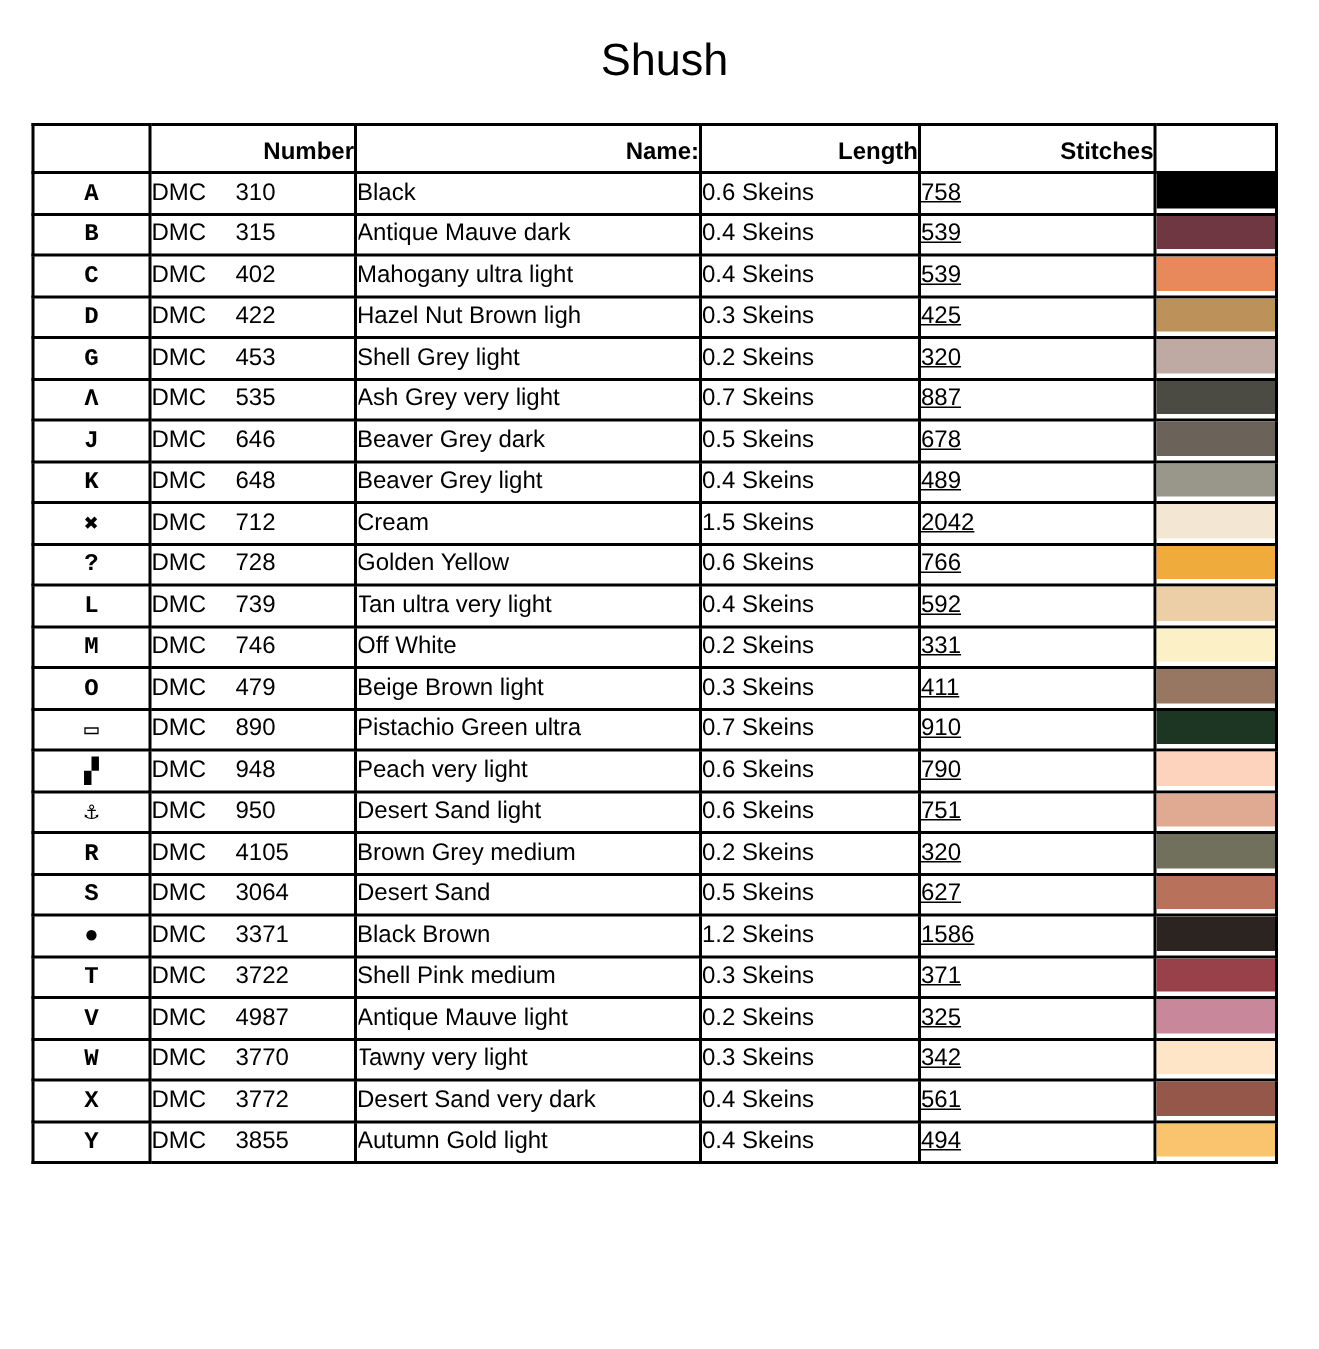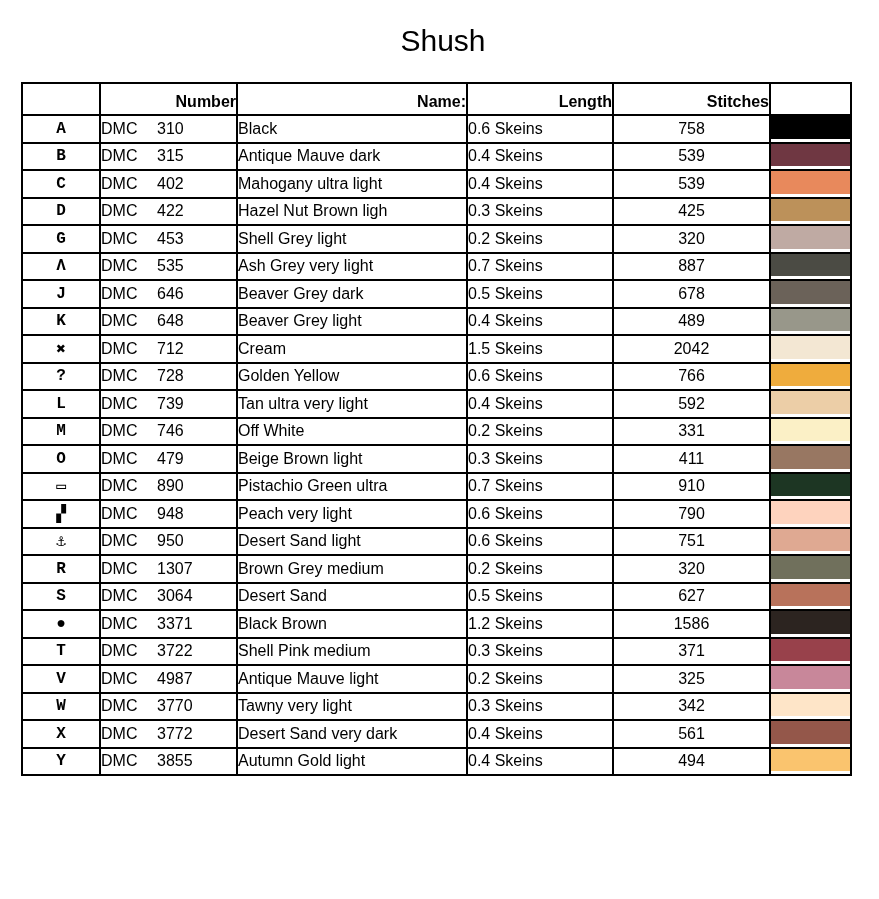--- a/index.html
+++ b/index.html
@@ -4,23 +4,23 @@
 <style>
   html, body { margin: 0; padding: 0; background: #ffffff; }
   body { width: 879px; height: 899px; position: relative; font-family: "Liberation Sans", sans-serif; color: #000; }
   .title { position: absolute; left: 0; width: 886px; top: 22px; text-align: center; font-size: 30px; line-height: 38px; }
   table.legend { position: absolute; left: 21px; top: 82px; border-collapse: collapse; table-layout: fixed; }
   table.legend td, table.legend th { border: 2px solid #000; padding: 0; height: 25.5px; font-size: 16px; white-space: nowrap; overflow: hidden; }
   table.legend th { text-align: right; font-weight: bold; padding-left: 6px; height: 27px; vertical-align: bottom; padding-bottom: 3px; }
   td.sym { text-align: center; font-family: "Liberation Mono", monospace; font-weight: bold; font-size: 16px; }
   td.num { padding-left: 6px; }
   td.num .brand { display: inline-block; width: 56px; }
-  td.name { padding-left: 6px; }
+  td.name { padding-left: 6px; border-radius: 10px; }
   td.len { padding-right: 1px; }
-  td.st { text-align: center; padding-right: 1px; }
+  td.st { text-align: left; padding-right: 1px; text-decoration: underline; }
   td.sw { padding: 0; position: relative; }
   td.sw .fill { position: absolute; left: 0; right: 0; top: 0; bottom: 3px; }
   .c0 { width: 78px; } .c1 { width: 137px; } .c2 { width: 230px; } .c3 { width: 146px; } .c4 { width: 157px; } .c5 { width: 81px; }
 </style>
 </head>
 <body>
 
 <div class="title">Shush</div>
 
 <table class="legend">
@@ -198,21 +198,21 @@
         <td class="num"><span class="brand">DMC</span><span>950</span></td>
         <td class="name">Desert Sand light</td>
         <td class="len">0.6 Skeins</td>
         <td class="st">751</td>
         <td class="sw">
           <div class="fill" style="background: rgb(223, 169, 146);"></div>
         </td>
       </tr>
       <tr>
         <td class="sym">R</td>
-        <td class="num"><span class="brand">DMC</span><span>1307</span></td>
+        <td class="num"><span class="brand">DMC</span><span>4105</span></td>
         <td class="name">Brown Grey medium</td>
         <td class="len">0.2 Skeins</td>
         <td class="st">320</td>
         <td class="sw">
           <div class="fill" style="background: rgb(112, 112, 92);"></div>
         </td>
       </tr>
       <tr>
         <td class="sym">S</td>
         <td class="num"><span class="brand">DMC</span><span>3064</span></td>

